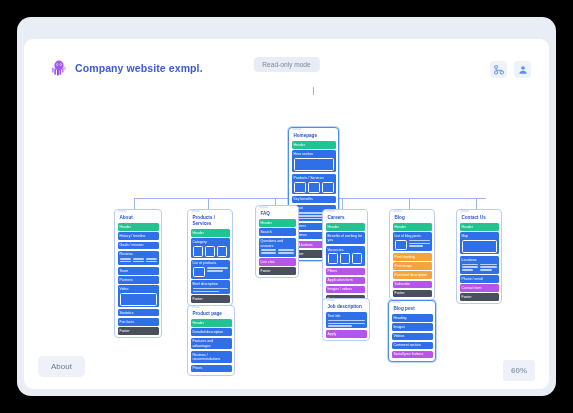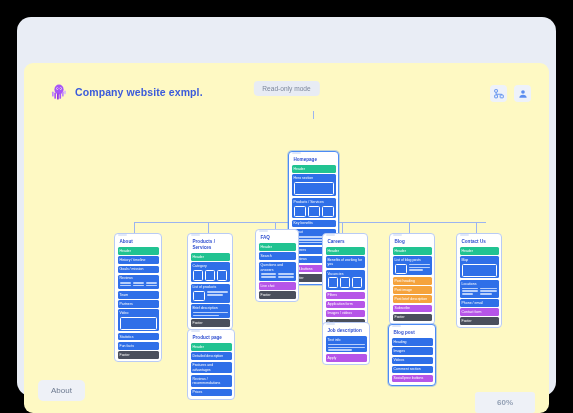--- a/index.html
+++ b/index.html
@@ -7,21 +7,21 @@
     width:573px;height:413px;overflow:hidden;
     background:#000;
     font-family:"Liberation Sans", sans-serif;
   }
   .device{
     position:absolute;left:17px;top:17px;width:539px;height:379px;
     background:#e9edf5;border-radius:14px;
   }
   .canvas{
     position:absolute;left:7px;top:22px;width:525px;height:350px;
-    background:#fef9c3;border-radius:9px;overflow:hidden;margin-top:24px;
+    background:#ffffff;border-radius:9px;overflow:hidden;
   }
   
   .topbar{position:absolute;left:0;top:0;width:100%;height:48px;}
   .logo-wrap{position:absolute;left:27px;top:20px;display:flex;align-items:center;gap:8px;}
   .logo{width:16px;height:17px;position:relative;}
   .logo svg{display:block;}
   .brand{font-size:10.5px;font-weight:bold;color:#3b5bdb;letter-spacing:.1px;white-space:nowrap;}
   .readonly{
     position:absolute;left:50%;transform:translateX(-50%);top:18px;
     background:#e8ecf4;color:#7c879c;font-size:6.6px;
@@ -80,23 +80,23 @@
   .sidebox .col{flex:1;}
   .sidebox .ln{height:1.5px;background:#b9d0fb;border-radius:1px;margin-bottom:1.3px;}
   
   .bottombar{position:absolute;left:0;bottom:0;width:100%;height:44px;}
   .aboutbtn{
     position:absolute;left:14px;bottom:12px;
     background:#eef1f7;color:#6d7a90;font-size:8px;
     padding:6px 13px;border-radius:5px;
   }
   .zoomlvl{
-    position:absolute;right:14px;bottom:0;
+    position:absolute;right:14px;bottom:8px;
     background:#eef1f7;color:#94a1b5;font-size:8px;font-weight:bold;
-    padding:6px 22px;border-radius:3px;
+    padding:6px 8px;border-radius:3px;
   }
 </style>
 </head>
 <body>
 
 <div class="device">
   <div class="canvas">
 
     <div class="topbar">
       <div class="logo-wrap">

